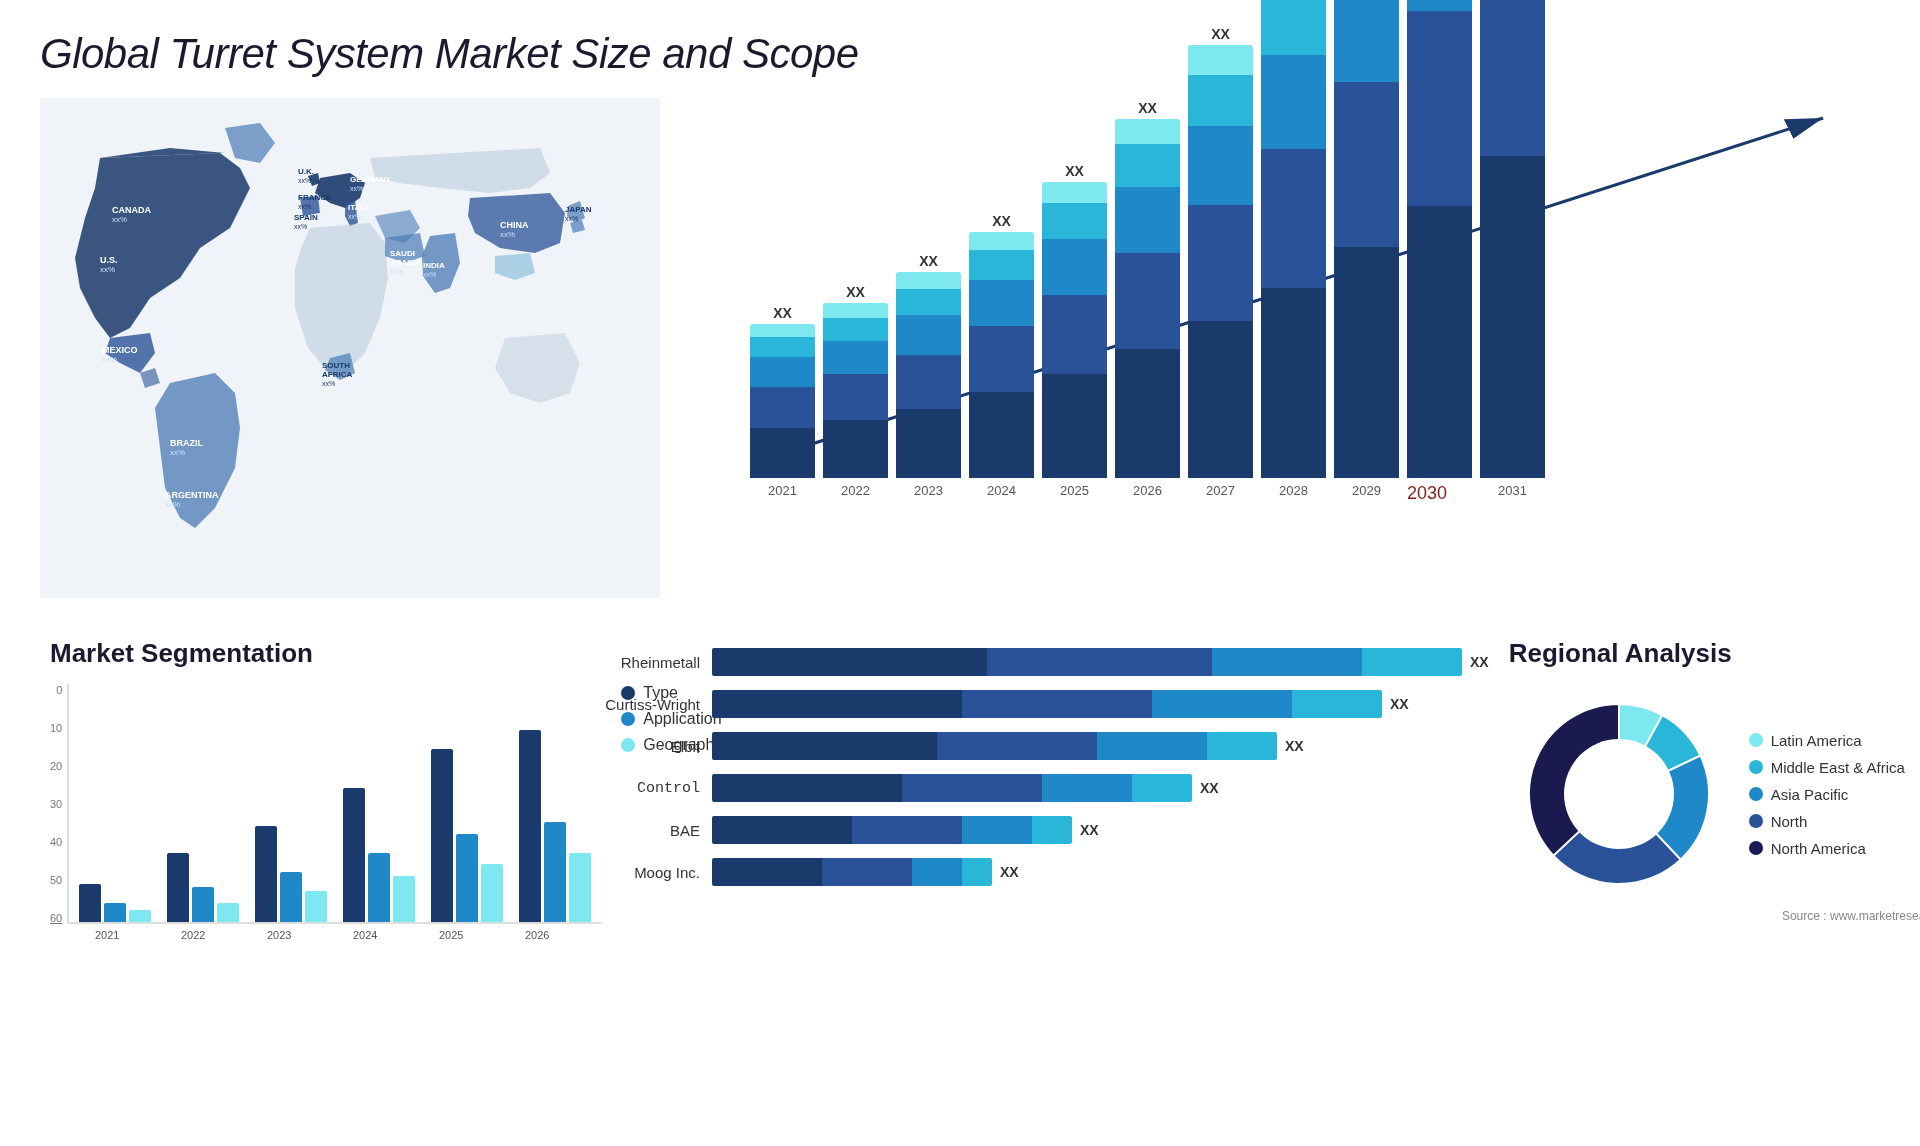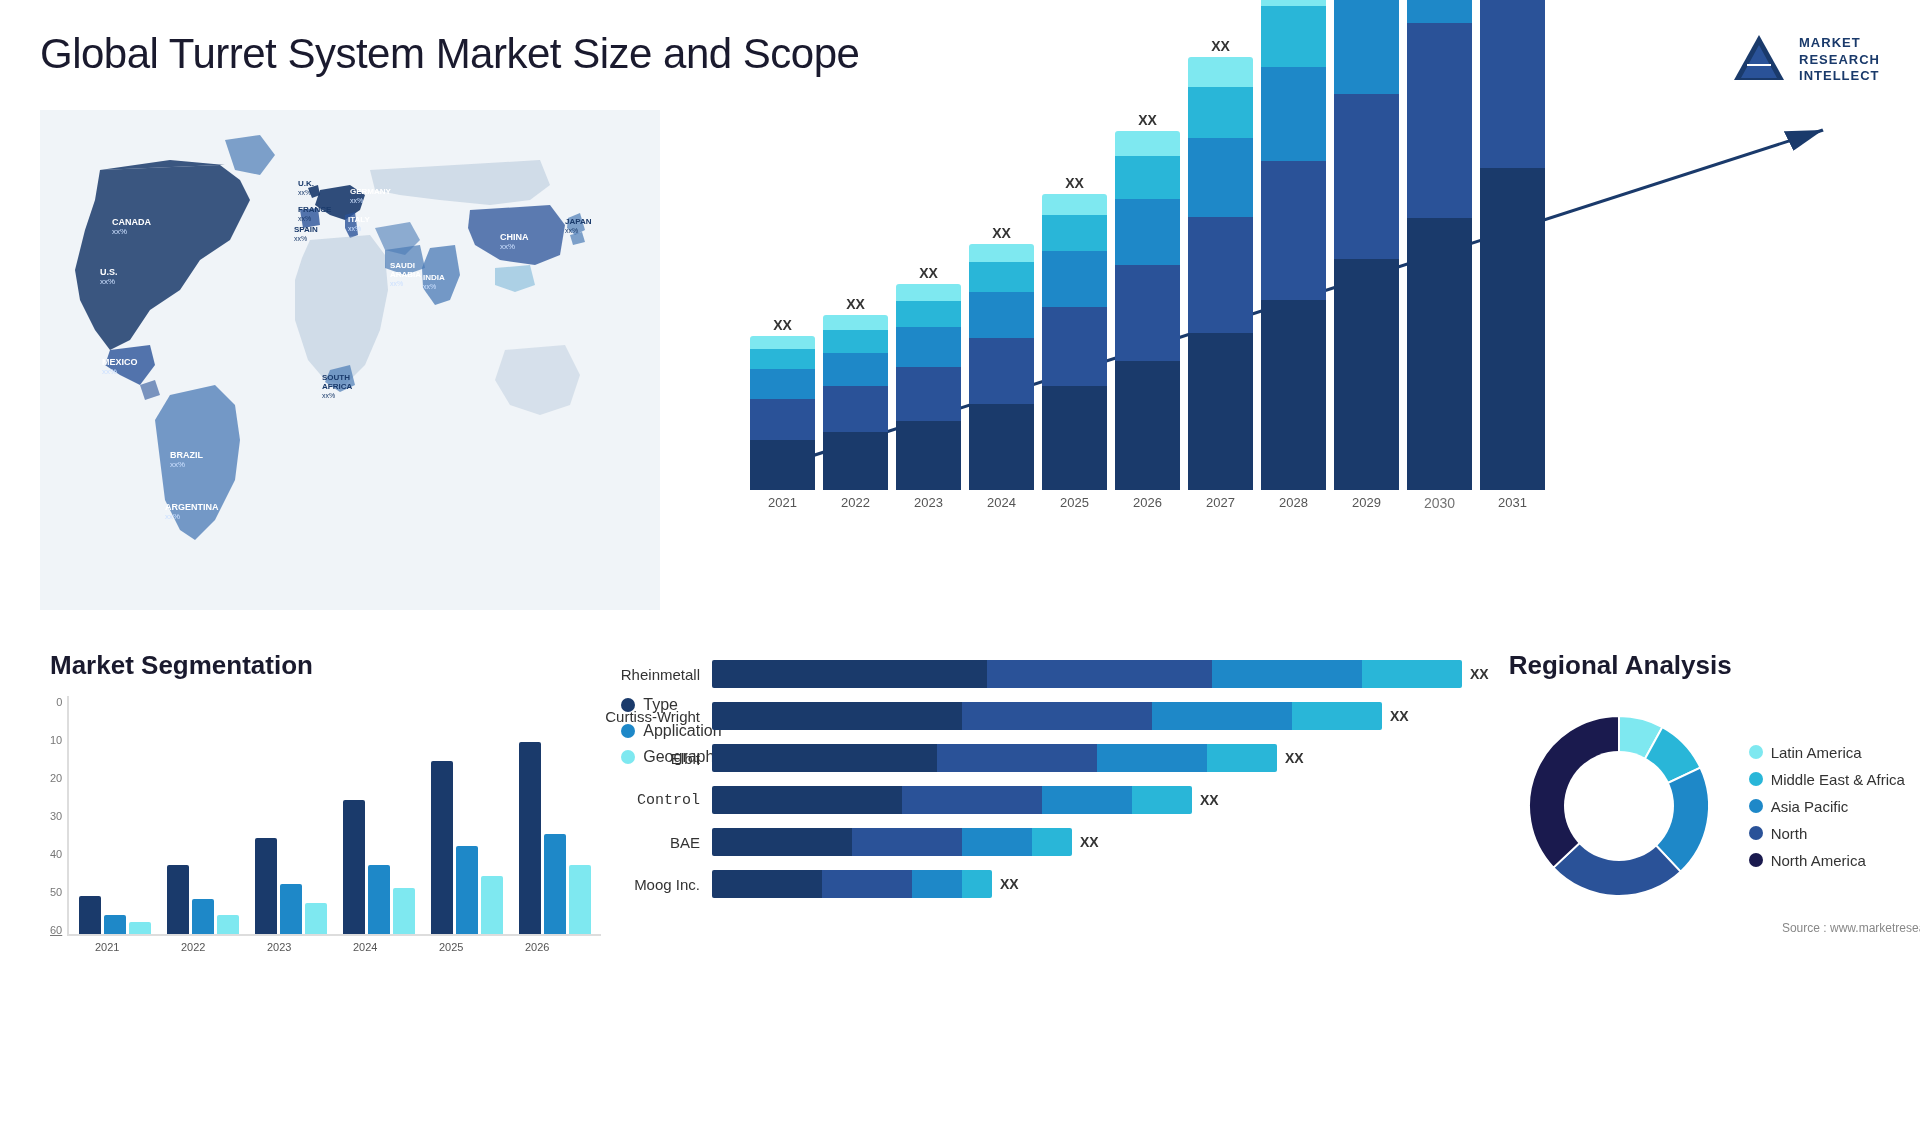--- a/index.html
+++ b/index.html
@@ -11,20 +11,21 @@
       padding: 30px 40px;
       color: #222;
     }
 
     
     .header {
       display: flex;
       justify-content: space-between;
       align-items: flex-start;
       margin-bottom: 20px;
+      font-style: italic;
     }
     .main-title {
       font-size: 42px;
       font-weight: 300;
       color: #1a1a2e;
       letter-spacing: -0.5px;
     }
     .logo-area {
       display: flex;
       align-items: center;
@@ -157,32 +158,20 @@
     .world-map {
       width: 100%;
       height: 100%;
     }
   </style>
 </head>
 <body>
 
 <div class="header">
   <h1 class="main-title">Global Turret System Market Size and Scope</h1>
-  <div class="logo-area">
-    <svg class="logo-icon" viewBox="0 0 60 60">
-      <polygon points="30,5 55,50 5,50" fill="#1a3a6b"></polygon>
-      <polygon points="30,15 48,48 12,48" fill="#2a5298"></polygon>
-      <line x1="18" y1="35" x2="42" y2="35" stroke="#fff" stroke-width="2"></line>
-    </svg>
-    <div class="logo-text">
-      <div>MARKET</div>
-      <div>RESEARCH</div>
-      <div>INTELLECT</div>
-    </div>
-  </div>
 </div>
 
 <div class="main-grid">
 
   <div class="map-section">
     <svg class="world-map" viewBox="0 0 620 500" xmlns="http://www.w3.org/2000/svg">
 
       <rect width="620" height="500" fill="#f0f4f8"></rect>
 
       <path d="M60,60 L180,55 L200,70 L210,90 L190,130 L160,150 L140,180 L110,200 L90,230 L70,240 L55,220 L40,190 L35,160 L45,120 L55,90 Z" fill="#1a3a6b" opacity="0.85"></path>
@@ -394,21 +383,21 @@
       <div id="x-axis-labels" style="display:flex;gap:8px;padding-left:50px;margin-top:5px;">
       <div style="font-size: 13px; color: rgb(85, 85, 85); width: 65px; text-align: center;">2021</div>
           <div style="font-size: 13px; color: rgb(85, 85, 85); width: 65px; text-align: center;">2022</div>
           <div style="font-size: 13px; color: rgb(85, 85, 85); width: 65px; text-align: center;">2023</div>
           <div style="font-size: 13px; color: rgb(85, 85, 85); width: 65px; text-align: center;">2024</div>
           <div style="font-size: 13px; color: rgb(85, 85, 85); width: 65px; text-align: center;">2025</div>
           <div style="font-size: 13px; color: rgb(85, 85, 85); width: 65px; text-align: center;">2026</div>
           <div style="font-size: 13px; color: rgb(85, 85, 85); width: 65px; text-align: center;">2027</div>
           <div style="font-size: 13px; color: rgb(85, 85, 85); width: 65px; text-align: center;">2028</div>
           <div style="font-size: 13px; color: rgb(85, 85, 85); width: 65px; text-align: center;">2029</div>
-          <div style="font-size: 14px; color: #737373; width: 65px; text-align: center;">2030</div>
+          <div style="font-size: 18px; color: #7f1d1d; width: 65px; ">2030</div>
           <div style="font-size: 13px; color: rgb(85, 85, 85); width: 65px; text-align: center;">2031</div>
         </div>
     </div>
   </div>
 
 </div>
 
 <div class="bottom-grid">
 
   <div class="segmentation-section">

